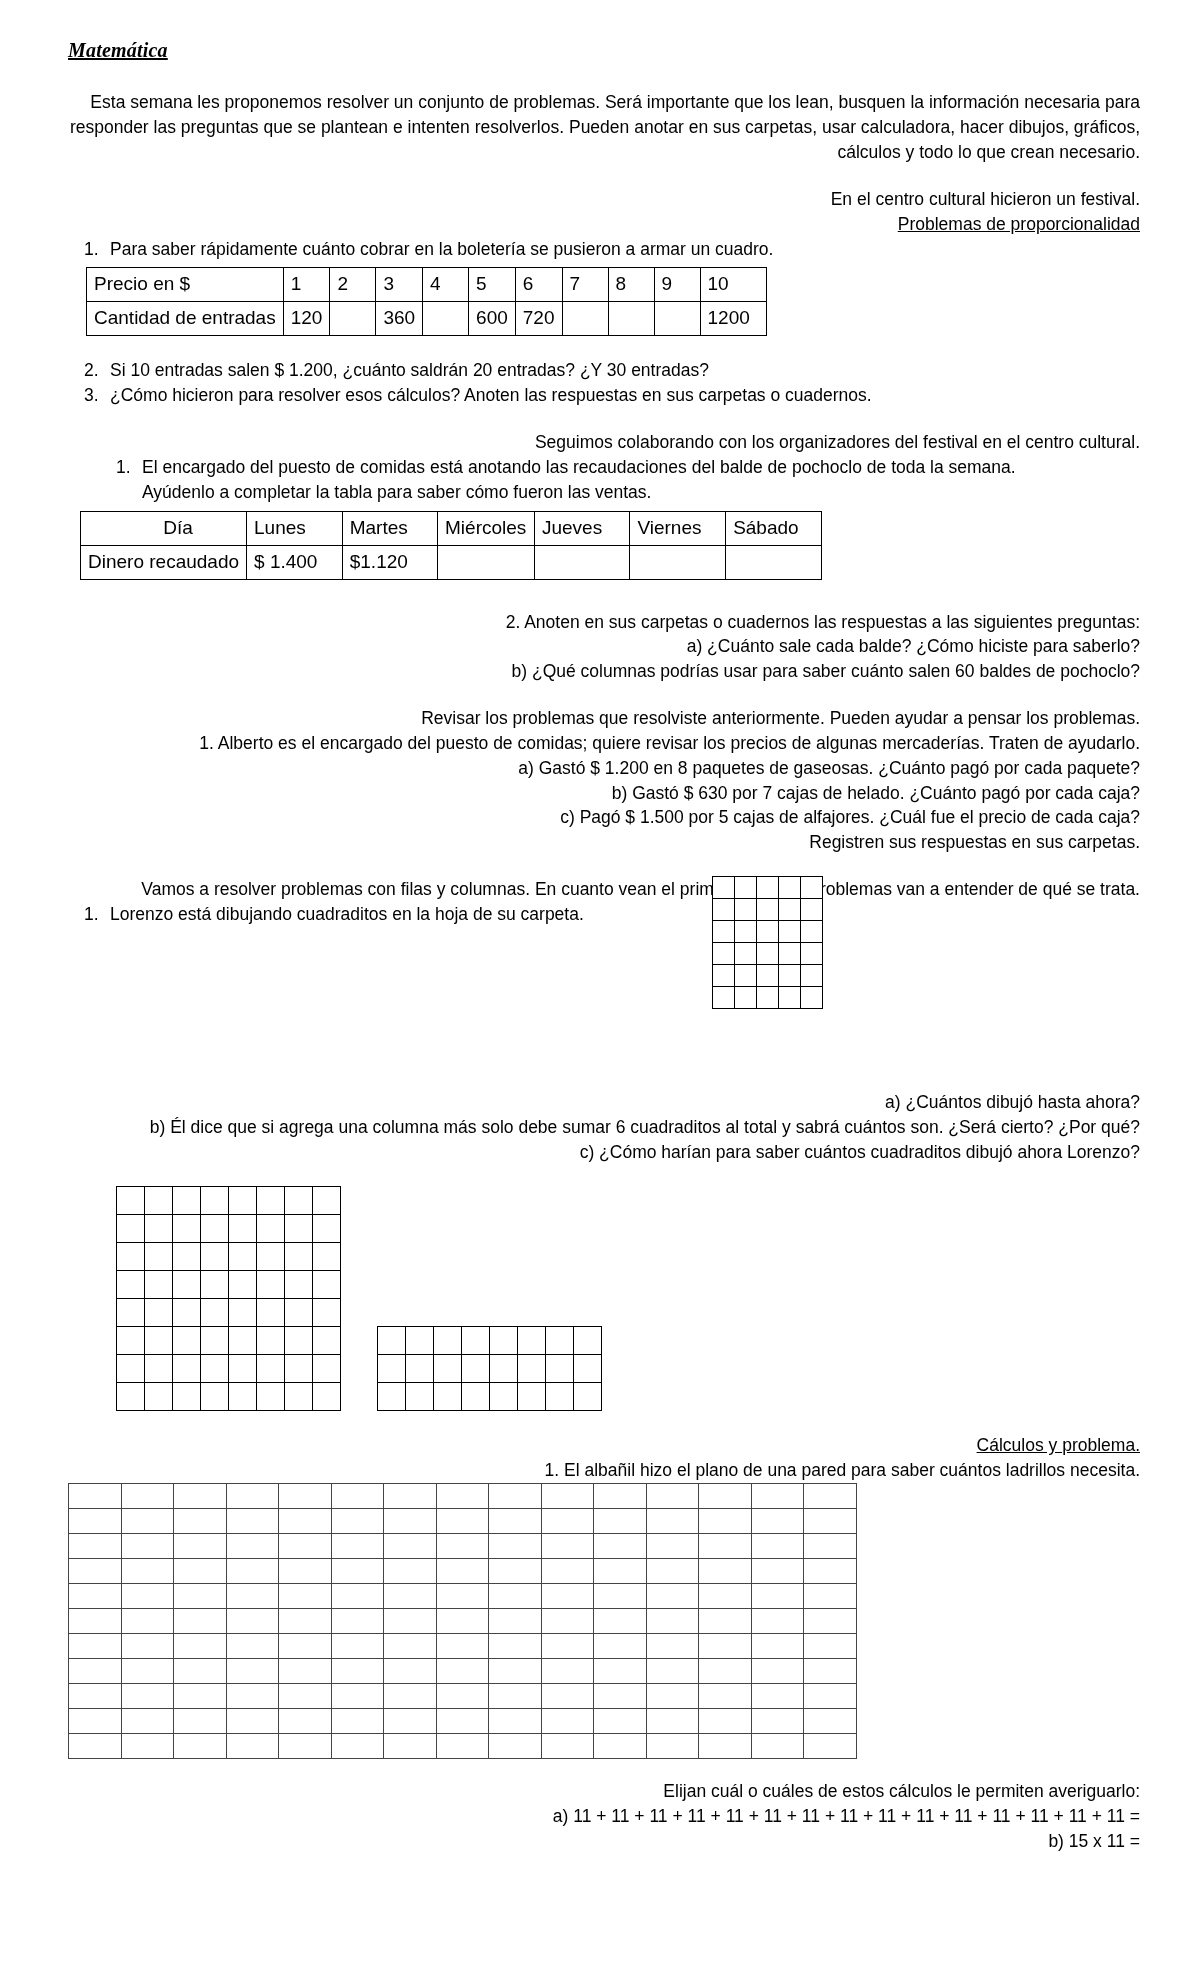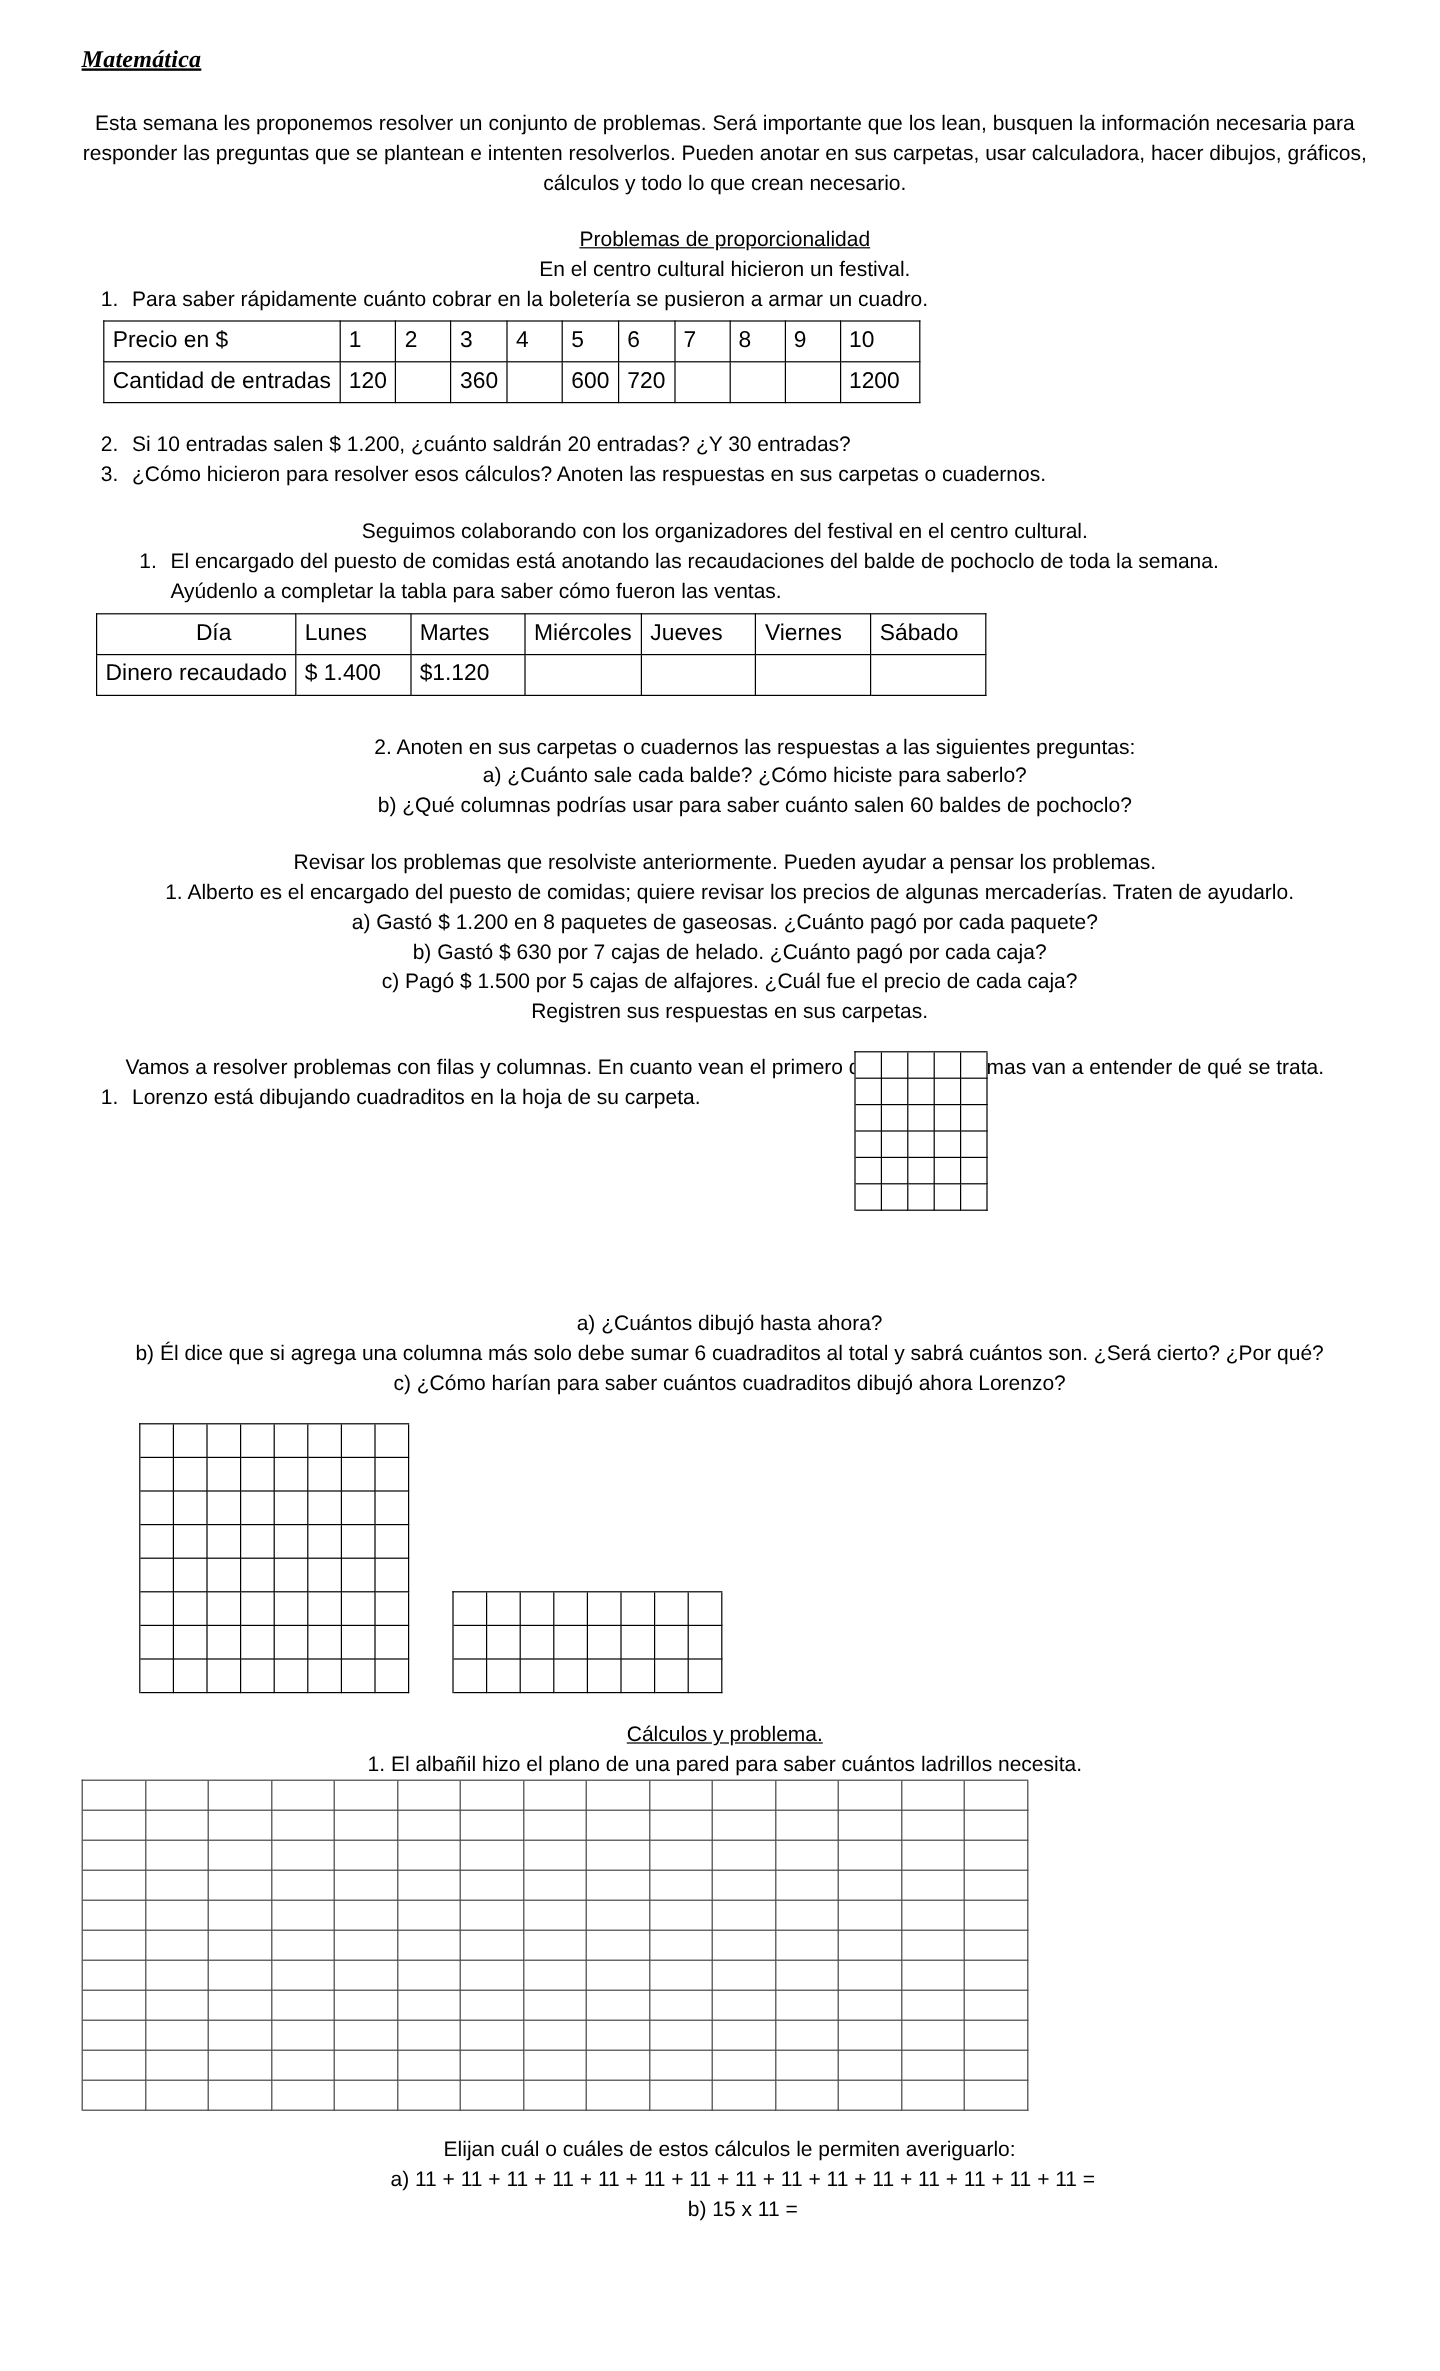--- a/index.html
+++ b/index.html
@@ -28,21 +28,21 @@
     font-style: italic;
     font-weight: bold;
     font-size: 20px;
     text-decoration: underline;
     margin: 8px 0 26px 0;
     letter-spacing: 0.2px;
   }
 
   p.para {
     margin: 0;
-    text-align: center;
+    text-align: right;
   }
   .spacer-sm { height: 13px; }
   .spacer-md { height: 22px; }
   .spacer-lg { height: 30px; }
 
   .underline { text-decoration: underline; }
 
   .ol-num {
     margin: 0;
     padding-left: 0;
@@ -133,22 +133,22 @@
 <body>
 
 <div class="page">
 
   <h1 class="doc-title">Matemática</h1>
 
   <p class="para">Esta semana les proponemos resolver un conjunto de problemas. Será importante que los lean, busquen la información necesaria para responder las preguntas que se plantean e intenten resolverlos. Pueden anotar en sus carpetas, usar calculadora, hacer dibujos, gráficos, cálculos y todo lo que crean necesario.</p>
 
   <div class="spacer-md"></div>
 
+  <p class="para">En el centro cultural hicieron un festival.</p>
   <p class="para underline">Problemas de proporcionalidad</p>
-  <p class="para">En el centro cultural hicieron un festival.</p>
 
   <ul class="ol-num">
     <li>
       <span class="marker">1.</span>
       <span>Para saber rápidamente cuánto cobrar en la boletería se pusieron a armar un cuadro.</span>
     </li>
   </ul>
 
   <table class="dtable price-table">
     <tbody>

